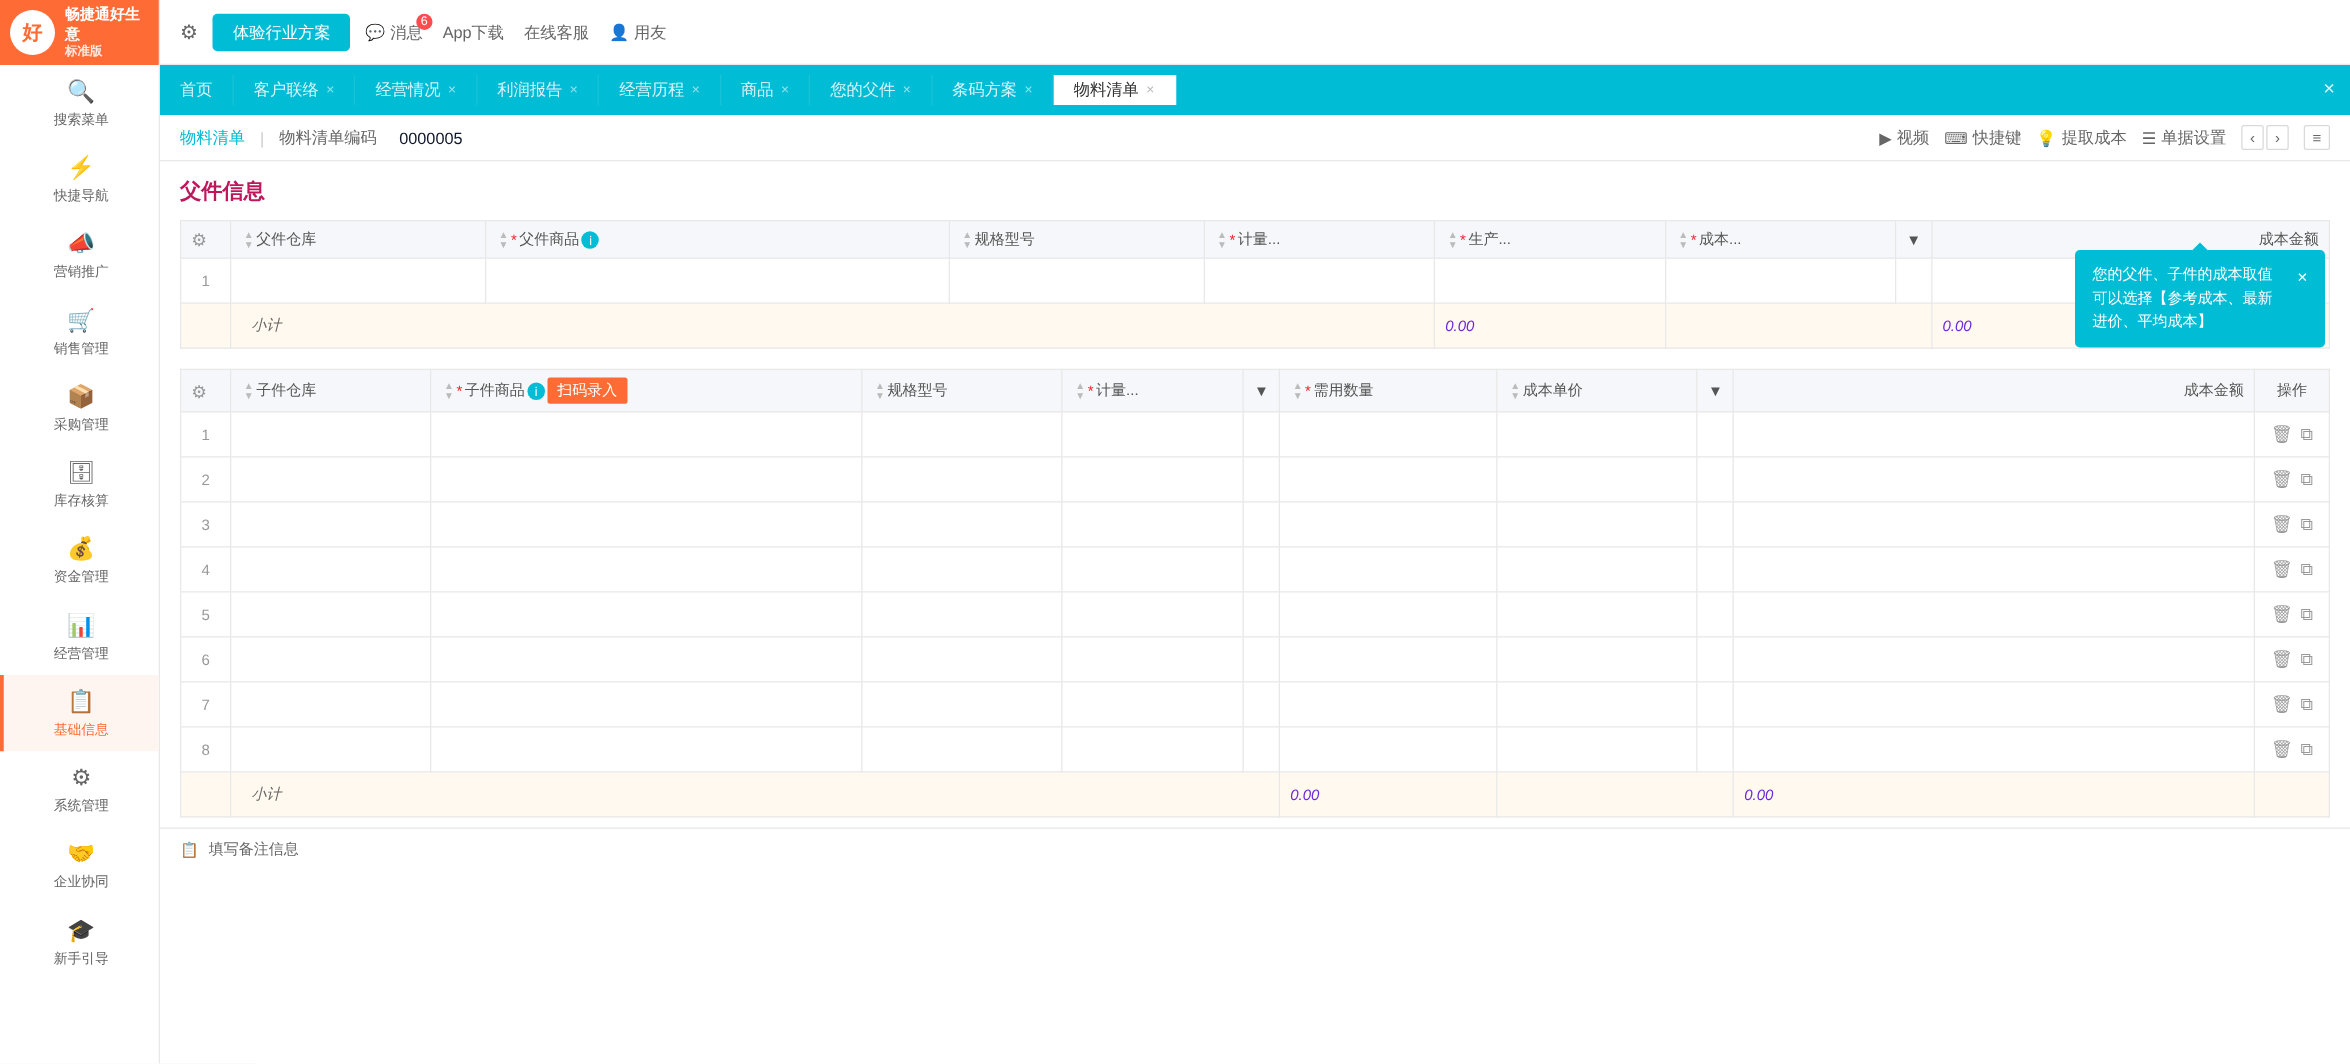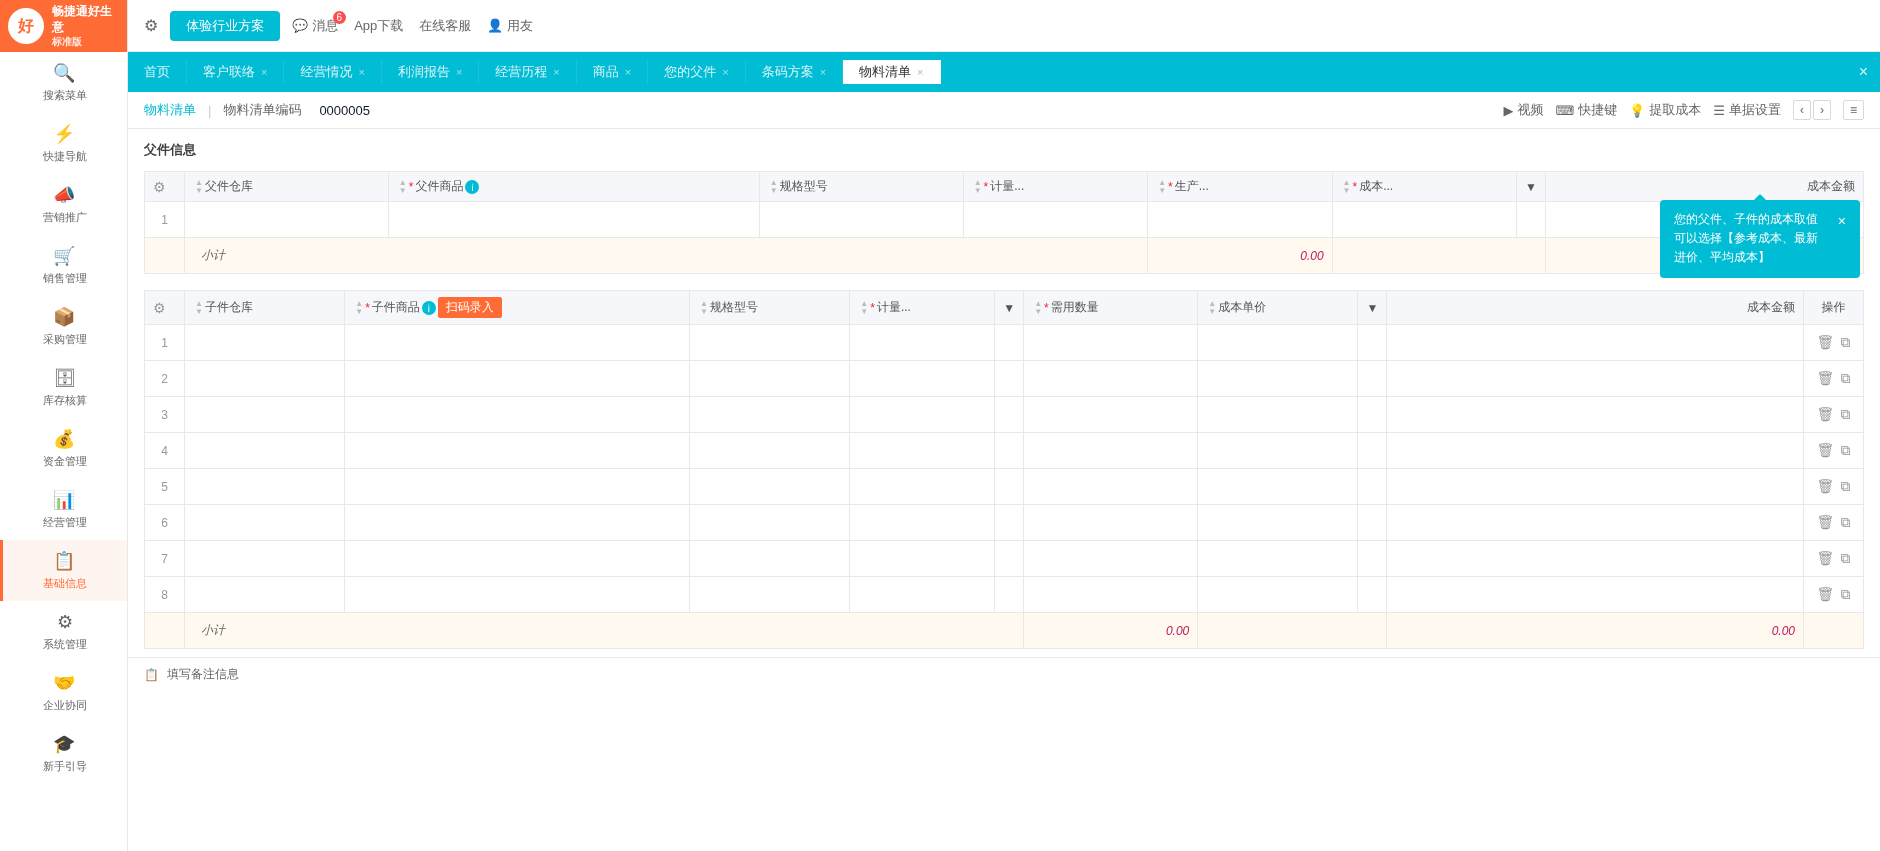--- a/index.html
+++ b/index.html
@@ -40,30 +40,30 @@
 
     
     .breadcrumb-bar { display: flex; align-items: center; padding: 8px 16px; border-bottom: 1px solid #e8e8e8; gap: 12px; background: #fff; }
     .breadcrumb-item { color: #00bcd4; font-size: 13px; cursor: pointer; }
     .breadcrumb-sep { color: #ccc; }
     .breadcrumb-actions { margin-left: auto; display: flex; align-items: center; gap: 12px; color: #666; font-size: 13px; }
     .breadcrumb-actions span { cursor: pointer; display: flex; align-items: center; gap: 4px; }
 
     
     .section { padding: 8px 16px 0; }
-    .section-title { font-size: 13px; font-weight: bold; color: #404040; margin-bottom: 8px; padding: 4px 0; }
+    .section-title { font-size: 17px; font-weight: bold; color: #be185d; margin-bottom: 8px; padding: 4px 0; }
 
     
     .data-table { width: 100%; border-collapse: collapse; font-size: 12px; }
     .data-table th { background: #f5f7fa; border: 1px solid #e8e8e8; padding: 6px 8px; color: #555; font-weight: 500; white-space: nowrap; text-align: left; }
     .data-table td { border: 1px solid #e8e8e8; padding: 4px 8px; color: #333; height: 36px; }
     .data-table tr.subtotal td { background: #fff9f0; font-weight: 500; font-style: italic; }
     .data-table .row-num { color: #999; text-align: center; width: 40px; }
     .data-table .subtotal-label { color: #666; padding-left: 16px; }
-    .data-table .amount { text-align: right; color: #be185d; }
+    .data-table .amount { color: #6d28d9; }
 
     
     .scan-btn { background: #ff6b35; color: #fff; border: none; padding: 2px 8px; border-radius: 2px; font-size: 12px; cursor: pointer; white-space: nowrap; }
 
     
     .action-icons { display: flex; gap: 6px; justify-content: center; }
     .action-icon { color: #999; cursor: pointer; font-size: 14px; }
 
     
     .tooltip-popup { position: absolute; top: 118px; right: 160px; background: #00bcd4; color: #fff; padding: 10px 14px; border-radius: 4px; font-size: 12px; line-height: 1.6; max-width: 200px; z-index: 100; }

